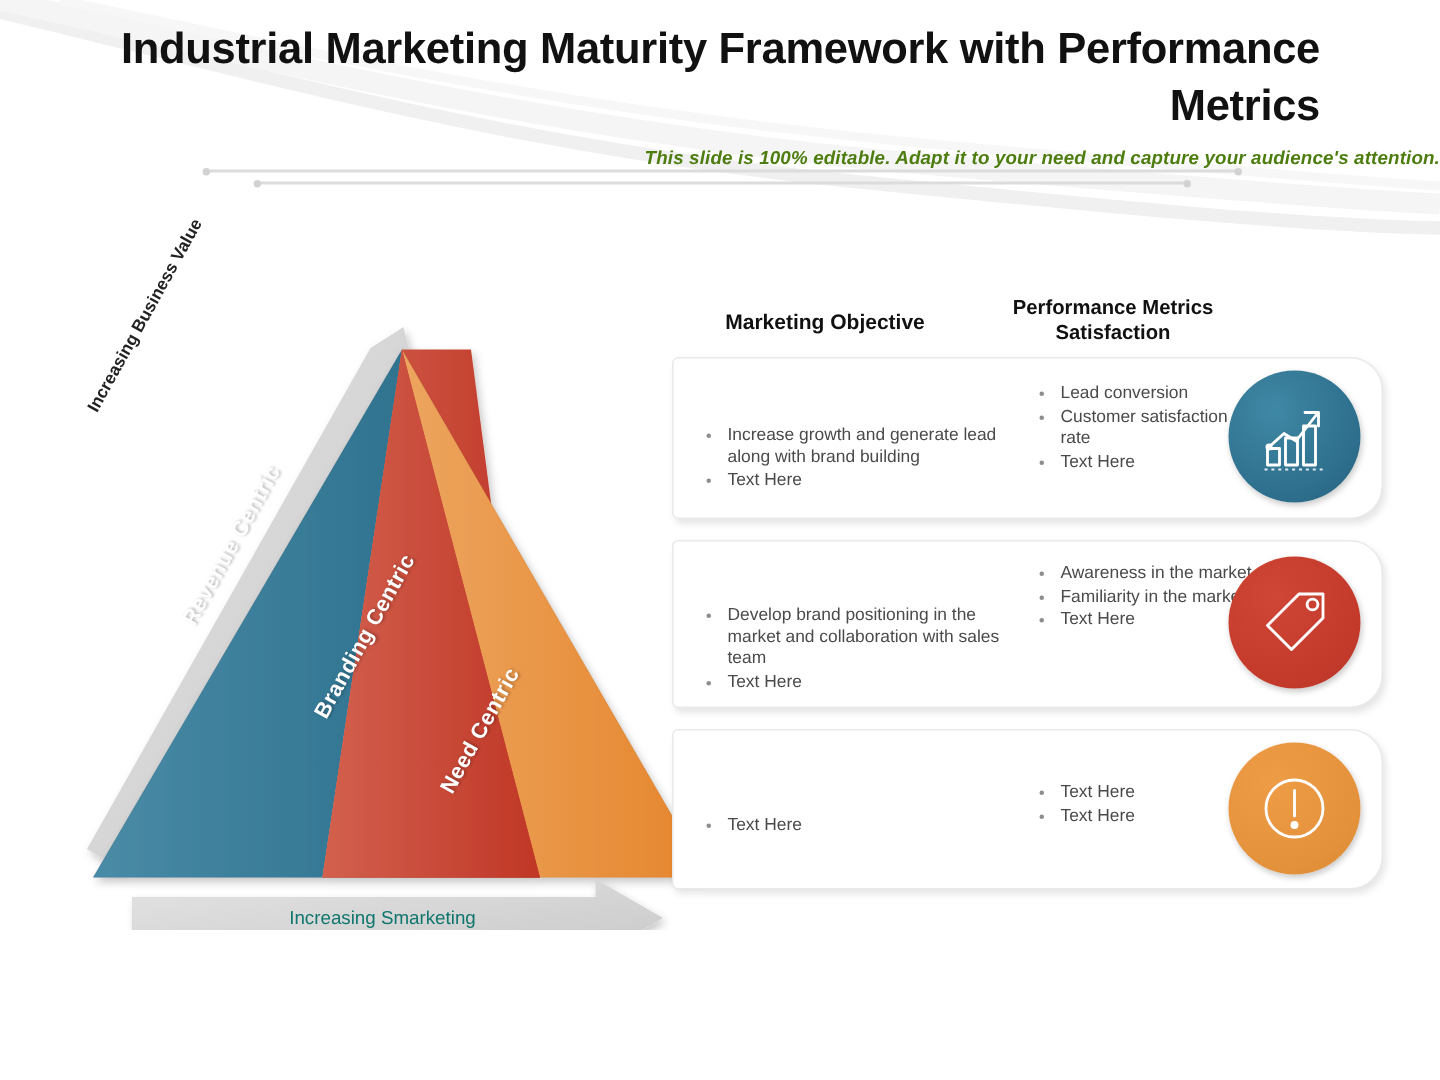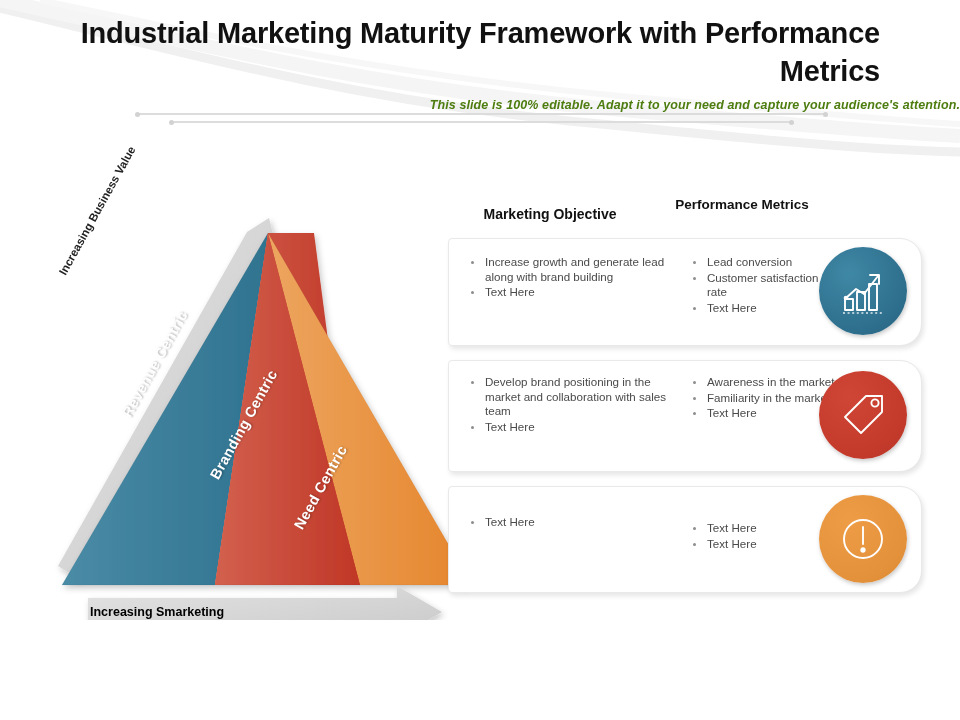--- a/index.html
+++ b/index.html
@@ -97,20 +97,21 @@
     z-index: 3;
   }
   #card-row-1 { top: 238px; height: 106px; }
   #card-row-2 { top: 360px; height: 110px; }
   #card-row-3 { top: 486px; height: 105px; }
 
   .col-objective {
     position: absolute;
     left: 18px;
     width: 200px;
+    margin-top: 28px;
   }
   .col-metrics {
     position: absolute;
     left: 240px;
     width: 150px;
   }
 
   ul.bullets {
     margin: 0;
     padding: 0;
@@ -176,23 +177,24 @@
     color: #222222;
     white-space: nowrap;
     transform: rotate(-61deg);
     transform-origin: left center;
     z-index: 4;
   }
   .axis-label-h {
     position: absolute;
     left: 90px; top: 605px;
     width: 330px;
+    text-align: center;
     font-size: 12.5px;
-    font-weight: bold;
-    color: #000000;
+    font-weight: normal;
+    color: #0f766e;
     z-index: 4;
   }
 </style>
 </head>
 <body>
 
 <svg class="bg-swirl" viewBox="0 0 960 200" preserveAspectRatio="none">
   <path d="M0,8 C160,46 330,96 560,120 C720,136 860,150 960,152" fill="none" stroke="#f0f0f0" stroke-width="9"></path>
   <path d="M0,0 C180,40 360,86 600,108 C760,122 880,132 960,136" fill="none" stroke="#f5f5f5" stroke-width="14"></path>
   <path d="M40,0 C200,34 380,74 620,96 C780,110 890,120 960,124" fill="none" stroke="#f7f7f7" stroke-width="6"></path>
@@ -208,20 +210,21 @@
   <div class="dline b"></div>
   <div class="ddot a1"></div>
   <div class="ddot a2"></div>
   <div class="ddot b1"></div>
   <div class="ddot b2"></div>
 </div>
 
 <div class="col-head" id="col-head-objective">Marketing Objective</div>
 <div class="col-head" id="col-head-metrics">
   <div>Performance Metrics</div>
+  <div>Satisfaction</div>
 </div>
 
 <div class="pyramid-stage">
   <svg width="470" height="440" viewBox="0 0 470 440">
     <defs>
       <linearGradient id="gblue" x1="0" y1="0" x2="1" y2="0">
         <stop offset="0%" stop-color="#4a8ba6"></stop>
         <stop offset="100%" stop-color="#2f7390"></stop>
       </linearGradient>
       <linearGradient id="gred" x1="0" y1="0" x2="1" y2="0">

